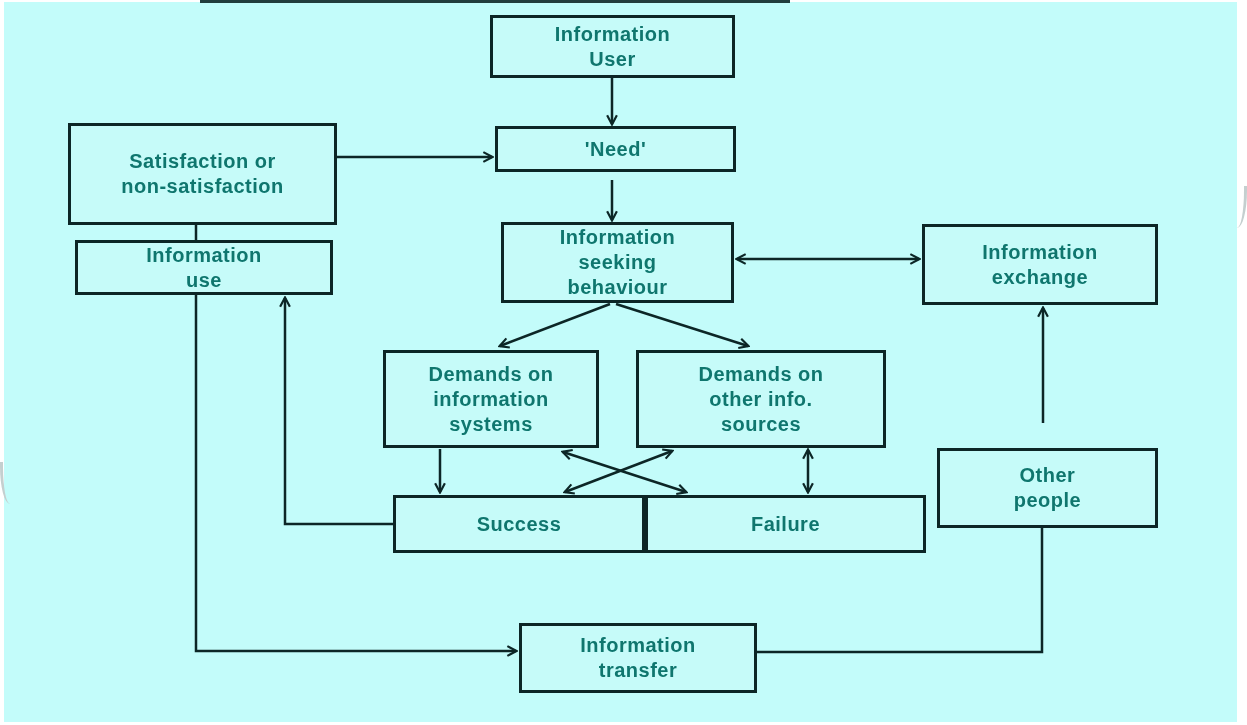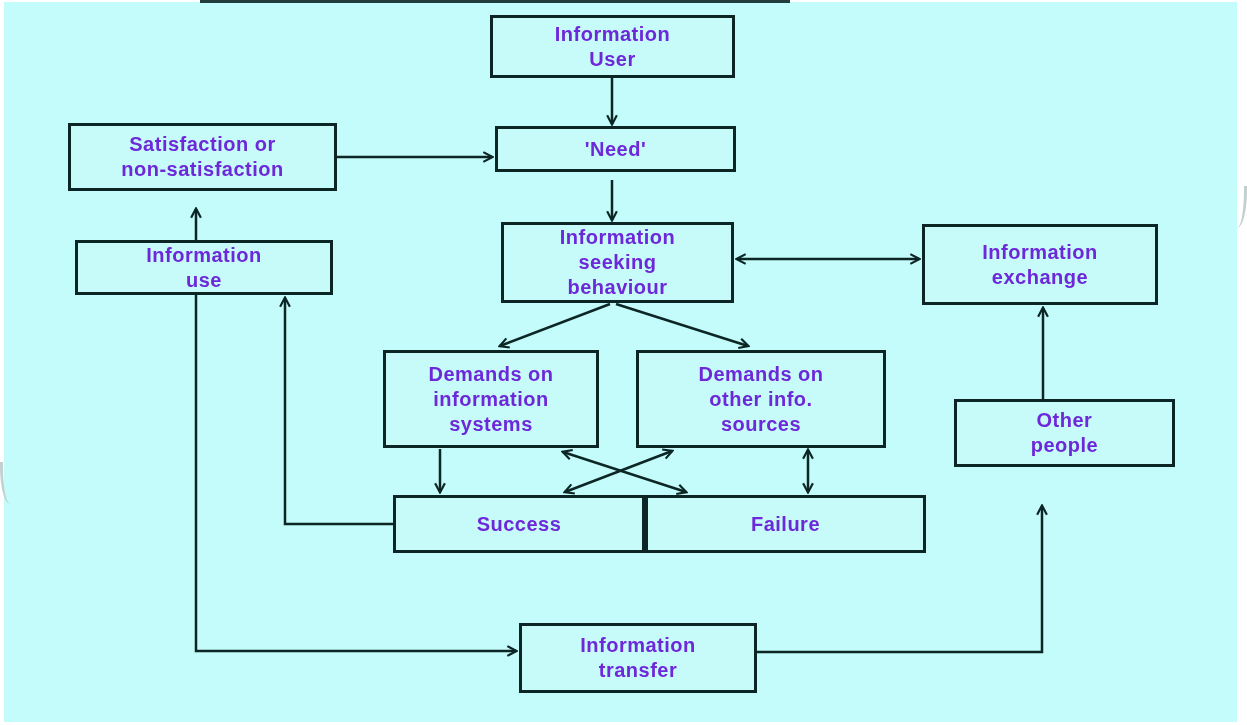--- a/index.html
+++ b/index.html
@@ -19,21 +19,21 @@
   .node{
     position:absolute;box-sizing:border-box;
     border:3px solid #0c2626;
     background:#c6fbf9;
     display:flex;align-items:center;justify-content:center;
     text-align:center;
   }
   .node-label{
     white-space:pre-line;
     font-weight:bold;font-size:20px;line-height:1.25;
-    color:#6d28d9;
+    color:#0f766e;
     letter-spacing:0.5px;
   }
   #edge-layer{position:absolute;left:0;top:0;pointer-events:none;}
   .edge{fill:none;stroke:#0c2626;stroke-width:2.5;}
   .artifact{
     position:absolute;width:10px;height:42px;
     border:3px solid #c4cfcf;border-top:none;border-bottom:none;
     background:transparent;box-sizing:border-box;
   }
   .artifact-right{
@@ -79,21 +79,21 @@
     </svg>
 
   <div id="nodes">
       <div class="node" style="left: 490px; top: 15px; width: 245px; height: 63px;">
         <span class="node-label">Information
 User</span>
       </div>
       <div class="node" style="left: 495px; top: 126px; width: 241px; height: 46px;">
         <span class="node-label">'Need'</span>
       </div>
-      <div class="node" style="left: 68px; top: 123px; width: 269px; height: 68px;">
+      <div class="node" style="left: 68px; top: 123px; width: 269px; height: 102px;">
         <span class="node-label">Satisfaction or
 non-satisfaction</span>
       </div>
       <div class="node" style="left: 75px; top: 240px; width: 258px; height: 55px;">
         <span class="node-label">Information
 use</span>
       </div>
       <div class="node" style="left: 501px; top: 222px; width: 233px; height: 81px;">
         <span class="node-label">Information
 seeking
@@ -112,21 +112,21 @@
         <span class="node-label">Demands on
 other info.
 sources</span>
       </div>
       <div class="node" style="left: 393px; top: 495px; width: 252px; height: 58px;">
         <span class="node-label">Success</span>
       </div>
       <div class="node" style="left: 645px; top: 495px; width: 281px; height: 58px;">
         <span class="node-label">Failure</span>
       </div>
-      <div class="node" style="left: 937px; top: 399px; width: 221px; height: 68px; margin-left: 17px;">
+      <div class="node" style="left: 937px; top: 448px; width: 221px; height: 80px;">
         <span class="node-label">Other
 people</span>
       </div>
       <div class="node" style="left: 519px; top: 623px; width: 238px; height: 70px;">
         <span class="node-label">Information
 transfer</span>
       </div>
     </div>
 </div>
 

